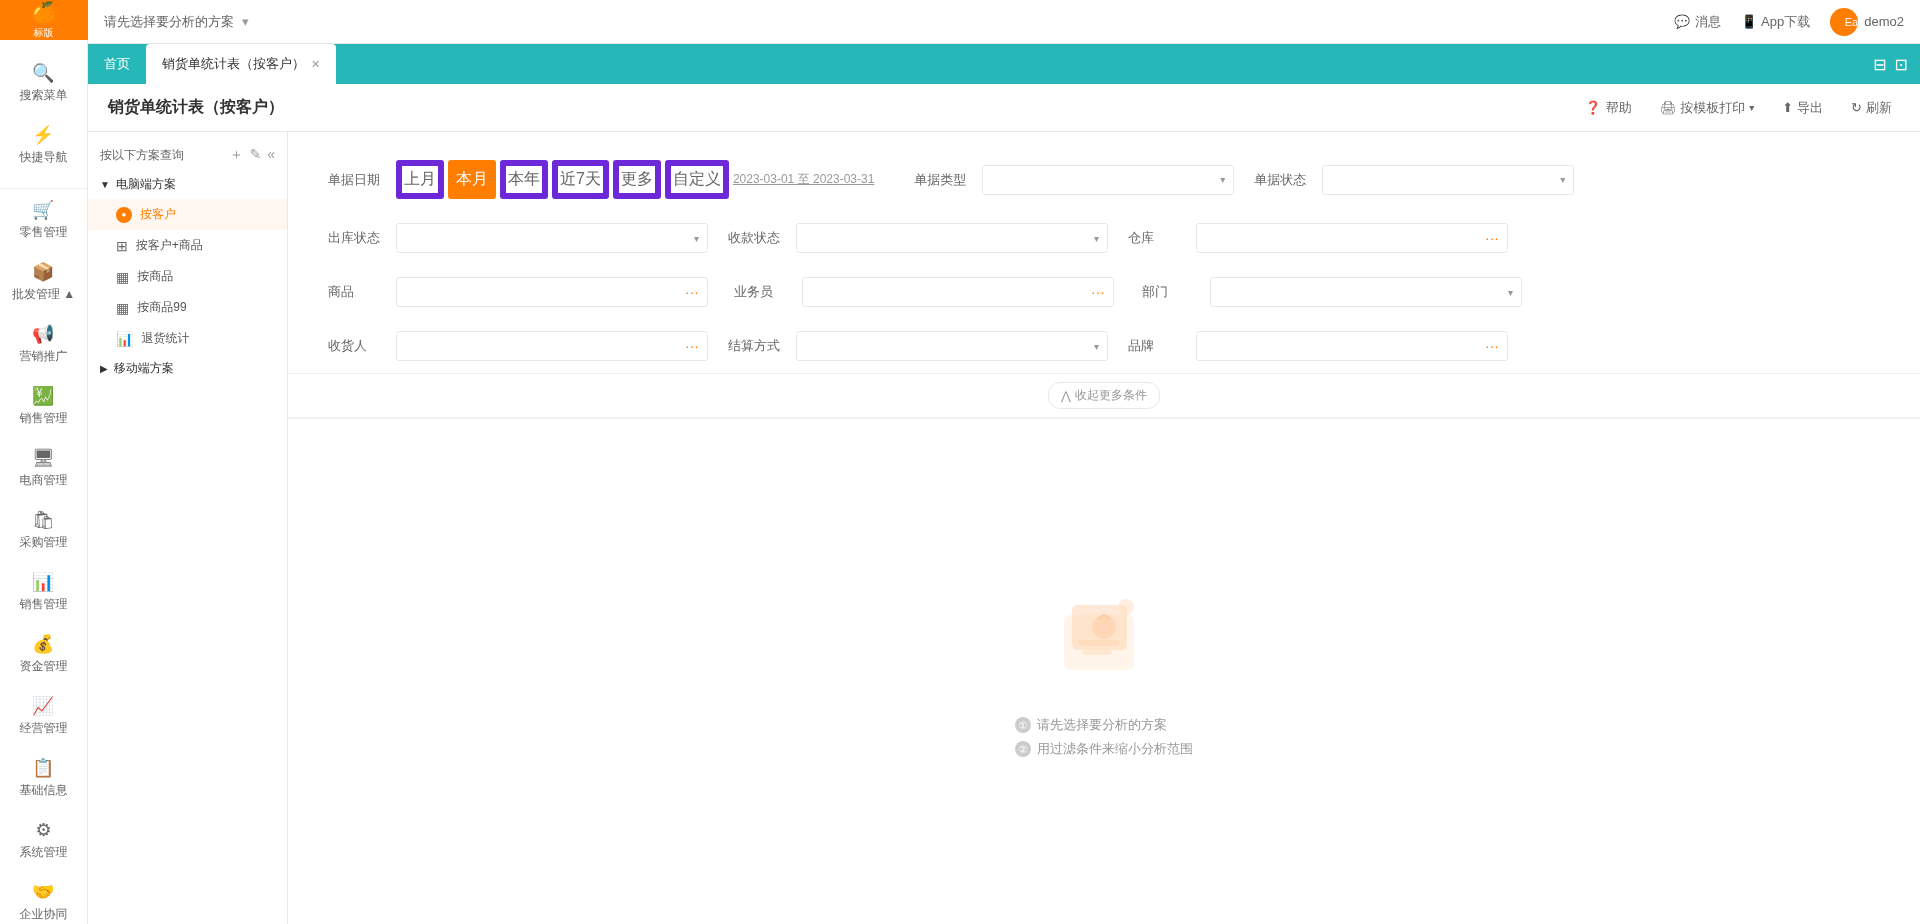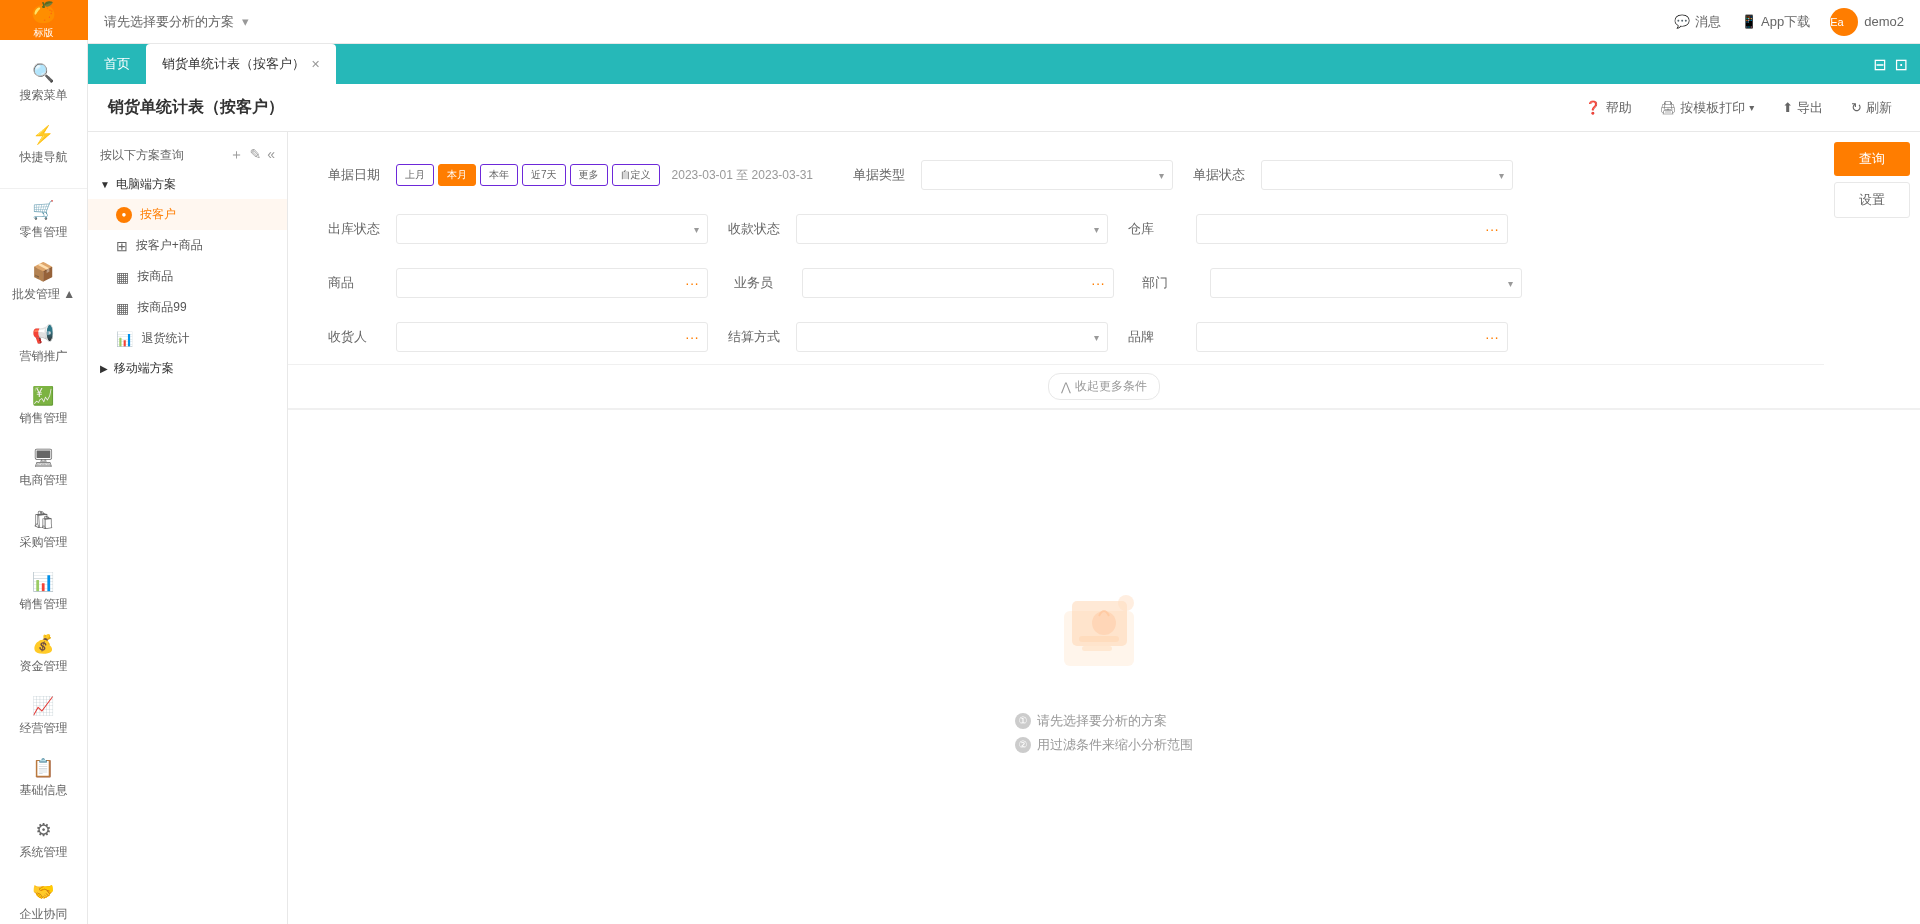--- a/index.html
+++ b/index.html
@@ -15,21 +15,21 @@
     .sidebar-search { padding: 12px 0; border-bottom: 1px solid #f0f0f0; width: 100%; display: flex; flex-direction: column; align-items: center; }
 
     
     .main-area { flex: 1; display: flex; flex-direction: column; height: 924px; overflow: hidden; }
 
     
     .top-header { height: 44px; background: #fff; display: flex; align-items: center; justify-content: space-between; padding: 0 16px; border-bottom: 1px solid #e8e8e8; flex-shrink: 0; }
     .top-header-left { display: flex; align-items: center; gap: 8px; color: #666; font-size: 13px; }
     .top-header-right { display: flex; align-items: center; gap: 20px; color: #666; font-size: 13px; }
     .top-header-right .msg-btn, .top-header-right .app-btn { display: flex; align-items: center; gap: 4px; cursor: pointer; }
-    .user-avatar { width: 28px; height: 28px; border-radius: 50%; background: #ff7d00; display: flex; align-items: center; justify-content: flex-start; color: #fff; font-size: 11px; cursor: pointer; }
+    .user-avatar { width: 28px; height: 28px; border-radius: 50%; background: #ff7d00; display: flex; align-items: center; justify-content: flex-end; color: #fff; font-size: 11px; cursor: pointer; }
 
     
     .tab-bar { height: 40px; background: #26b8b8; display: flex; align-items: center; padding: 0 0; flex-shrink: 0; }
     .tab-item { height: 40px; padding: 0 16px; display: flex; align-items: center; cursor: pointer; color: rgba(255,255,255,0.8); font-size: 13px; gap: 6px; }
     .tab-item.active { background: #fff; color: #333; border-radius: 4px 4px 0 0; }
     .tab-item .close-btn { font-size: 11px; color: #999; cursor: pointer; }
     .tab-home { color: #fff; }
 
     
     .page-content { flex: 1; display: flex; flex-direction: column; overflow: hidden; background: #f5f5f5; }
@@ -57,21 +57,21 @@
     .scheme-item .item-icon-chart { color: #666; font-size: 14px; }
 
     
     .filter-area { flex: 1; display: flex; flex-direction: column; overflow: hidden; background: #fff; }
     .filter-section { padding: 14px 20px; border-bottom: 1px solid #f0f0f0; }
     .filter-row { display: flex; align-items: center; gap: 0; margin-bottom: 12px; }
     .filter-row:last-child { margin-bottom: 0; }
     .filter-item { display: flex; align-items: center; gap: 8px; flex: 1; min-width: 0; }
     .filter-label { color: #666; font-size: 13px; white-space: nowrap; min-width: 60px; }
     .date-range-bar { display: flex; align-items: center; gap: 4px; }
-    .date-btn { padding: 3px 8px; border: 1px solid #6d28d9; border-radius: 3px; font-size: 10px; cursor: pointer; color: #666; background: #fff; }
+    .date-btn { padding: 3px 2px; border: 6px solid #6d28d9; border-radius: 3px; font-size: 16px; cursor: pointer; color: #666; background: #fff; }
     .date-btn.active { background: #ff7d00; color: #fff; border-color: #ff7d00; }
     .select-control { flex: 1; height: 30px; border: 1px solid #e8e8e8; border-radius: 3px; padding: 0 8px; font-size: 12px; color: #333; background: #fff; display: flex; align-items: center; justify-content: space-between; cursor: pointer; }
     .select-arrow { color: #999; font-size: 10px; }
     .select-dots { color: #ff7d00; font-size: 14px; cursor: pointer; }
 
     
     .collapse-bar { display: flex; justify-content: center; padding: 8px 0; border-bottom: 1px solid #f0f0f0; }
     .collapse-btn { display: flex; align-items: center; gap: 4px; color: #999; font-size: 12px; cursor: pointer; padding: 4px 12px; border: 1px solid #e8e8e8; border-radius: 12px; }
 
     
@@ -282,21 +282,21 @@
 
                 <div class="filter-item" style="flex:0 0 auto; margin-right:40px;">
                   <span class="filter-label">单据日期</span>
                   <div class="date-range-bar">
                     <button class="date-btn">上月</button>
                     <button class="date-btn active">本月</button>
                     <button class="date-btn">本年</button>
                     <button class="date-btn">近7天</button>
                     <button class="date-btn">更多</button>
                     <button class="date-btn">自定义</button>
-                    <span style="margin-left:8px; color:#999; font-size:12px;">2023-03-01 至 2023-03-31</span>
+                    <span style="margin-left:0; color:#999; font-size:12px;text-decoration:underline;">2023-03-01 至 2023-03-31</span>
                   </div>
                 </div>
 
                 <div class="filter-item" style="flex: 1; max-width: 320px; margin-right: 20px;">
                   <span class="filter-label">单据类型</span>
                   <div class="select-control" style="flex:1;">
                     <span></span>
                     <span class="select-arrow">▾</span>
                   </div>
                 </div>
@@ -377,24 +377,20 @@
                   <span class="filter-label">品牌</span>
                   <div class="select-control" style="flex:1;">
                     <span></span>
                     <span class="select-dots">···</span>
                   </div>
                 </div>
               </div>
             </div>
           </div>
 
-          <div class="query-btns">
-            <button class="btn-query">查询</button>
-            <button class="btn-setting">设置</button>
-          </div>
         </div>
 
         <div class="collapse-bar">
           <div class="collapse-btn">
             <span>⋀</span>
             <span>收起更多条件</span>
           </div>
         </div>
 
         <div class="data-area">

